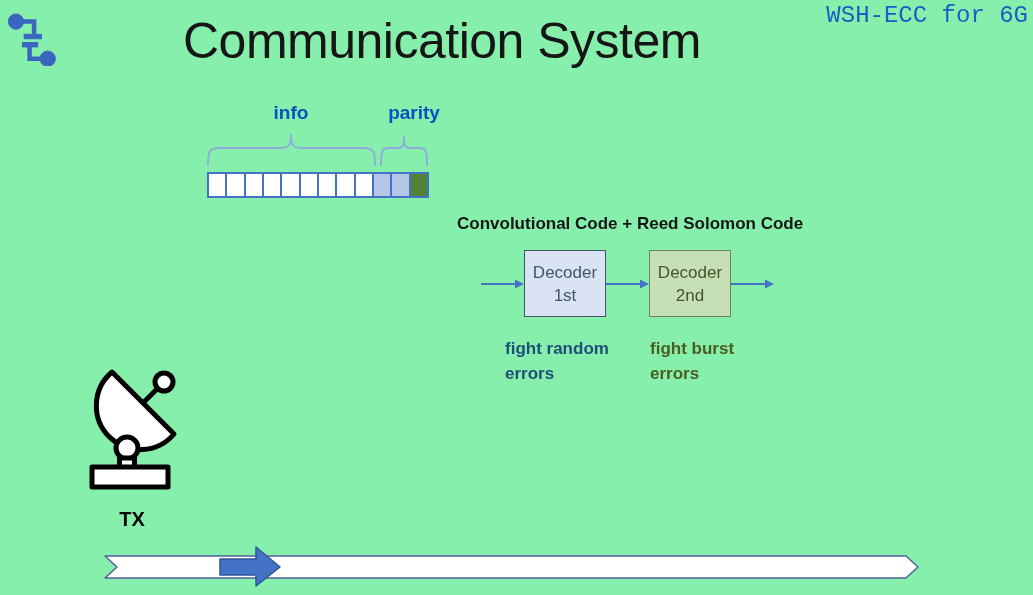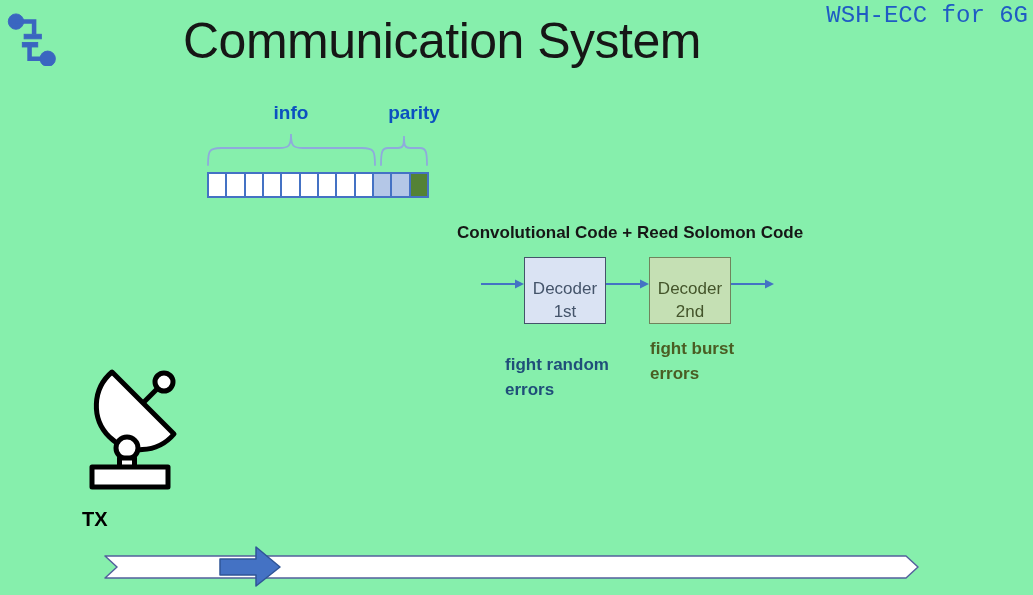--- a/index.html
+++ b/index.html
@@ -17,34 +17,34 @@
   .cw-label { position:absolute; top:102px; text-align:center; font-weight:bold; font-size:19px; color:var(--label-blue); }
   .cw-label.info { left:207px; width:168px; }
   .cw-label.parity { left:364px; width:100px; }
   .braces { position:absolute; left:207px; top:131px; }
   .braces path { fill:none; stroke:var(--brace); stroke-width:1.8; stroke-linecap:round; }
   .codeword-bar { position:absolute; left:207px; top:172px; width:222px; height:26px; border:2px solid var(--accent-blue); box-sizing:border-box; display:flex; background:#fff; }
   .cell { flex:1; }
   .cell + .cell { border-left:2px solid var(--accent-blue); }
 
   
-  .coding-caption { position:absolute; left:457px; top:223px; font-size:17px; font-weight:bold; color:var(--title-ink); white-space:nowrap; }
-  .decoder { position:absolute; top:257px; width:82px; height:67px; box-sizing:border-box; display:flex; flex-direction:column; align-items:center; justify-content:flex-end; font-size:17px; line-height:23px; }
+  .coding-caption { position:absolute; left:457px; top:214px; font-size:17px; font-weight:bold; color:var(--title-ink); white-space:nowrap; }
+  .decoder { position:absolute; top:250px; width:82px; height:67px; box-sizing:border-box; display:flex; flex-direction:column; align-items:center; justify-content:center; font-size:17px; line-height:23px; }
   .decoder.d1 { left:524px; background:var(--decoder1-fill); border:1.5px solid var(--decoder1-border); color:var(--decoder1-text); }
   .decoder.d2 { left:649px; background:var(--decoder2-fill); border:1.5px solid var(--decoder2-border); color:var(--decoder2-text); }
   .h-arrow { position:absolute; top:278px; }
   .h-arrow line { stroke:var(--accent-blue); stroke-width:2; }
   .h-arrow polygon { fill:var(--accent-blue); }
   .arrow-in { left:481px; } .arrow-mid { left:606px; } .arrow-out { left:731px; }
   .note { position:absolute; top:336px; font-size:17px; font-weight:bold; line-height:25px; }
-  .note.random { left:505px; color:var(--fight-random-color);margin-top:16px; }
+  .note.random { left:505px; color:var(--fight-random-color); }
   .note.burst { left:650px; color:var(--fight-burst-color); }
 
   
-  .endpoint { position:absolute; width:100px; }
+  .endpoint { position:absolute; width:100px; text-align:center; }
   .endpoint.tx { left:82px; top:366px; }
   .endpoint.rx { left:778px; top:366px; }
   .endpoint .dish { display:block; margin:0 auto; }
   .endpoint.rx .dish { transform:scaleX(-1); }
   .dish .part { fill:#ffffff; stroke:var(--icon-ink); stroke-width:5; stroke-linejoin:round; }
   .dish .wire { fill:none; stroke:var(--icon-ink); stroke-width:5; }
   .endpoint .ep-label { margin-top:17px; font-size:20px; font-weight:bold; color:var(--icon-ink); }
 
   
   .channel { position:absolute; left:103px; top:544px; }

